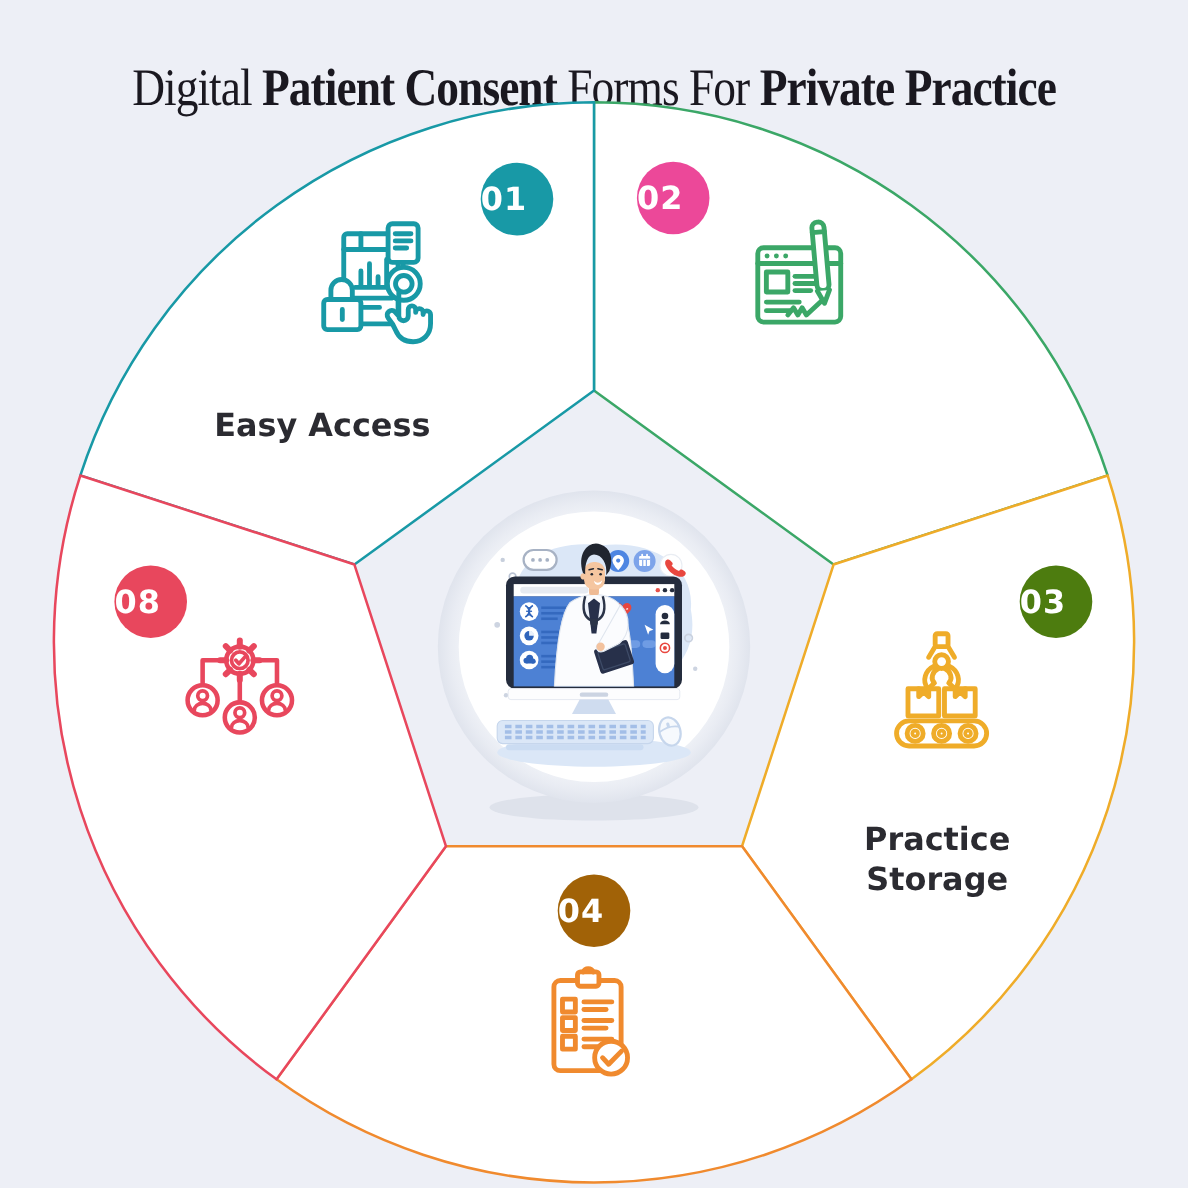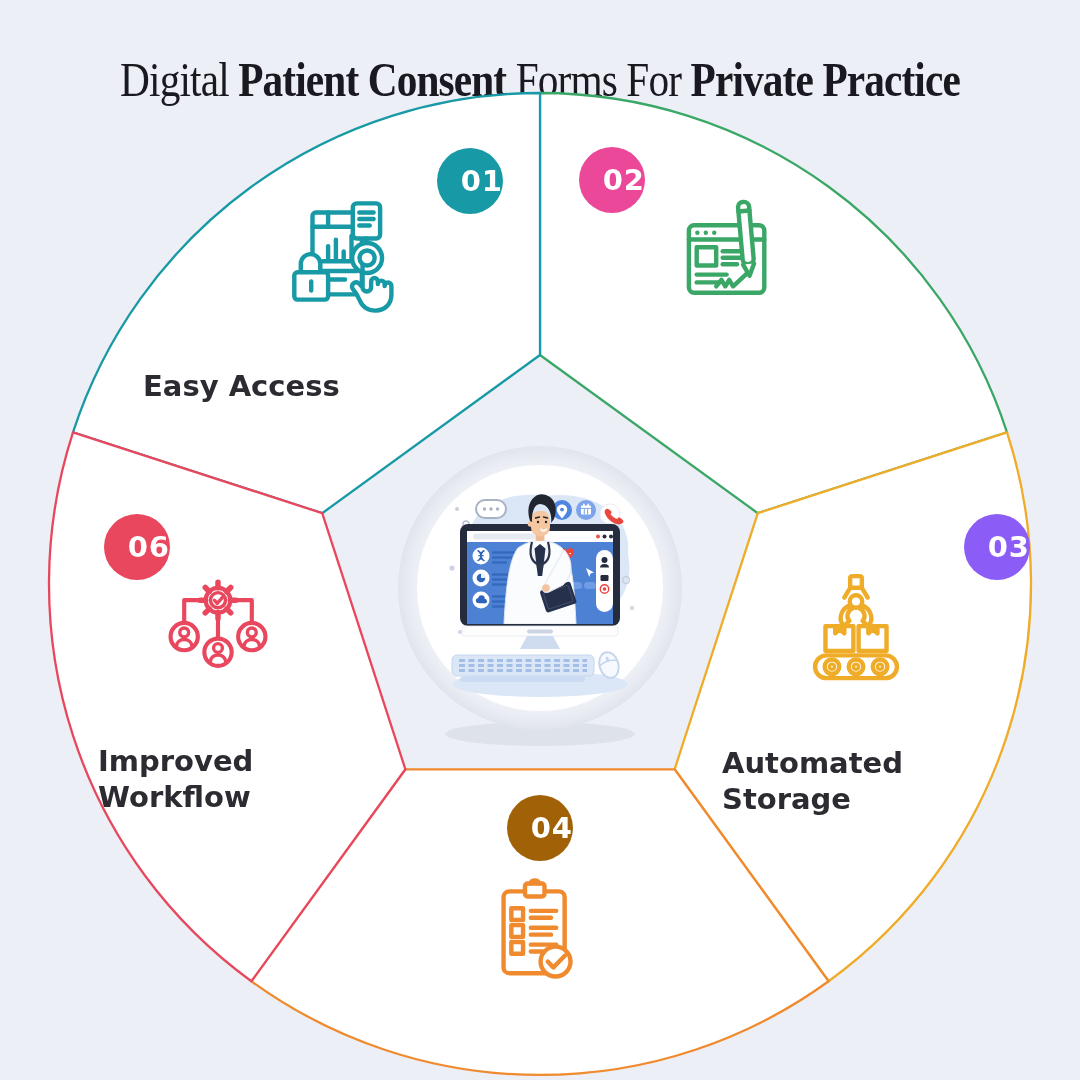--- a/index.html
+++ b/index.html
@@ -12,30 +12,30 @@
   .title{
     position:absolute;top:20px;left:0;width:100%;text-align:center;
     font-family:"Liberation Serif",serif;font-weight:400;font-size:48px;
     color:#1A1820;white-space:nowrap;letter-spacing:-1px;
     transform:scaleX(.86);transform-origin:50% 0;
   }
   .title .b{font-weight:700}
   svg.wheel{position:absolute;left:0;top:0;display:block}
   .badge{
     position:absolute;width:66px;height:66px;border-radius:50%;
-    text-align:right;line-height:66px;font-size:29px;font-weight:700;
+    text-align:left;line-height:66px;font-size:29px;font-weight:700;
     color:#FFFFFF;letter-spacing:1px;
   }
   .b1{background:#1899A6;left:437px;top:148px}
   .b2{background:#ec4899;left:579px;top:147px}
-  .b3{background:#8b5cf6;left:964px;top:514px}
+  .b3{background:#4d7c0f;left:927px;top:514px}
   .b4{background:#a16207;left:507px;top:795px}
   .b5{background:#E8475D;left:104px;top:514px}
   .label{
-    position:absolute;font-weight:700;font-size:29px;
+    position:absolute;text-align:center;font-weight:700;font-size:29px;
     line-height:1.24;color:#2B2B31;
   }
   .l1{left:143px;top:369px;width:300px}
   .l2{left:688px;top:369px;width:300px}
   .l3{left:722px;top:746px;width:260px}
   .l4{left:388px;top:998px;width:300px}
   .l5{left:98px;top:744px;width:260px}
 </style>
 </head>
 <body>
@@ -325,19 +325,18 @@
         <path d="M-9.2,-2 Q0,-6 9.2,-2" stroke="#C6D6EC" stroke-width="1.5" fill="none"></path>
         <rect x="-1.4" y="-8.5" width="2.8" height="5" rx="1.4" fill="#C6D6EC"></rect>
       </g>
     </g>
   </svg>
 
   <div class="badge b1">01</div>
   <div class="badge b2">02</div>
   <div class="badge b3">03</div>
   <div class="badge b4">04</div>
-  <div class="badge b5">06</div>
+  <div class="badge b5">08</div>
 
   <div class="label l1">Easy Access</div>
-  <div class="label l3">Automated Storage</div>
-  <div class="label l5">Improved Workflow</div>
+  <div class="label l3">Practice Storage</div>
 
 </div>
 
 </body></html>

